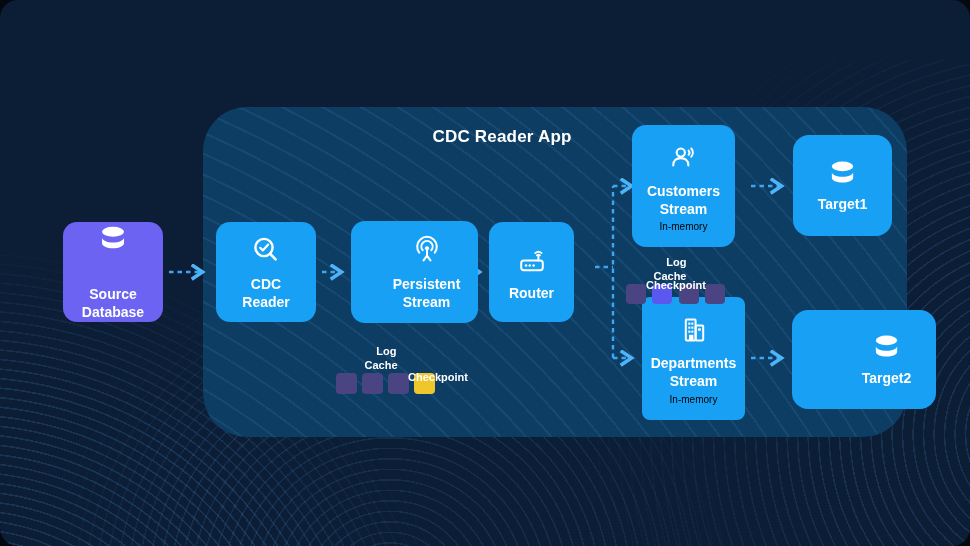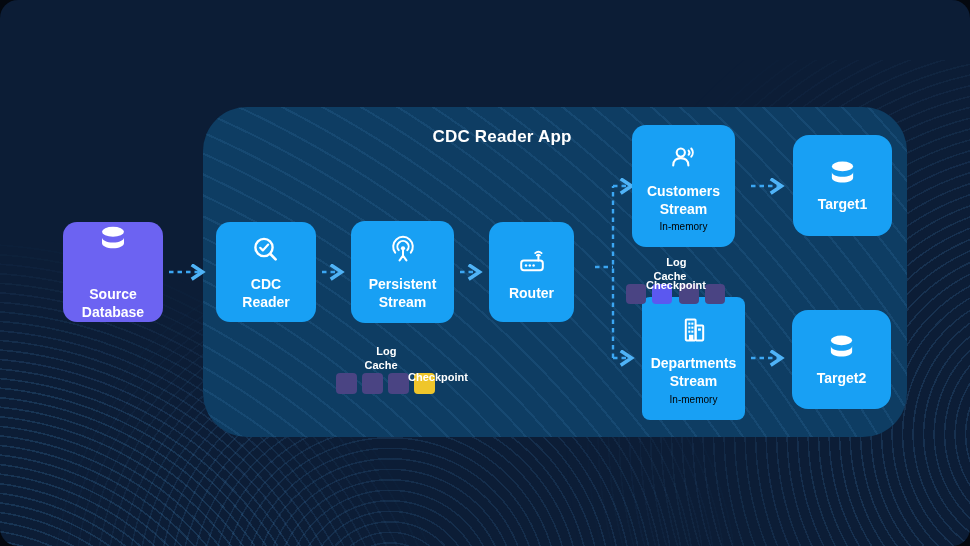--- a/index.html
+++ b/index.html
@@ -29,26 +29,26 @@
     font-size:17px;font-weight:700;letter-spacing:.2px;}
 
   
   .node{position:absolute;background:#18a0f4;border-radius:14px;display:flex;flex-direction:column;
     align-items:center;justify-content:center;color:#fff;text-align:center;}
   .node .nicon{display:flex;align-items:center;justify-content:center;margin-bottom:7px;}
   .node .nlabel{font-size:14px;font-weight:600;line-height:1.28;white-space:pre-line;}
   .node .nsublabel{font-size:10px;font-weight:400;color:#000000;margin-top:3px;}
   #n-source{left:63px;top:222px;width:100px;height:100px;background:#6c63f2;gap:24px;}
   #n-cdc{left:216px;top:222px;width:100px;height:100px;}
-  #n-persistent{left:351px;top:221px;width:103px;height:102px;}
+  #n-persistent{left:351px;top:221px;width:103px;height:102px;padding-left:24px;}
   #n-router{left:489px;top:222px;width:85px;height:100px;}
   #n-customers{left:632px;top:125px;width:103px;height:122px;}
   #n-departments{left:642px;top:297px;width:103px;height:123px;border-radius:8px;}
   #n-target1{left:793px;top:135px;width:99px;height:101px;border-radius:16px;}
-  #n-target2{left:792px;top:310px;width:99px;height:99px;border-radius:16px;}
+  #n-target2{left:792px;top:310px;width:99px;height:99px;border-radius:16px;padding-left:45px;}
 
   
   .logcache{position:absolute;display:flex;align-items:center;flex-direction:column;}
   .lc-label{color:#fff;font-size:11px;font-weight:700;line-height:1.3;text-align:right;white-space:pre-line;}
   .lc-squares{display:flex;}
   .sq{border-radius:4px;background:#4a4483;}
   .sq.checkpoint-purple{background:#5b58f0;}
   .sq.checkpoint-yellow{background:#efc62b;}
   #lc-persistent{left:331px;top:344px;}
   #lc-persistent .lc-label{width:32px;margin-right:5px;}

